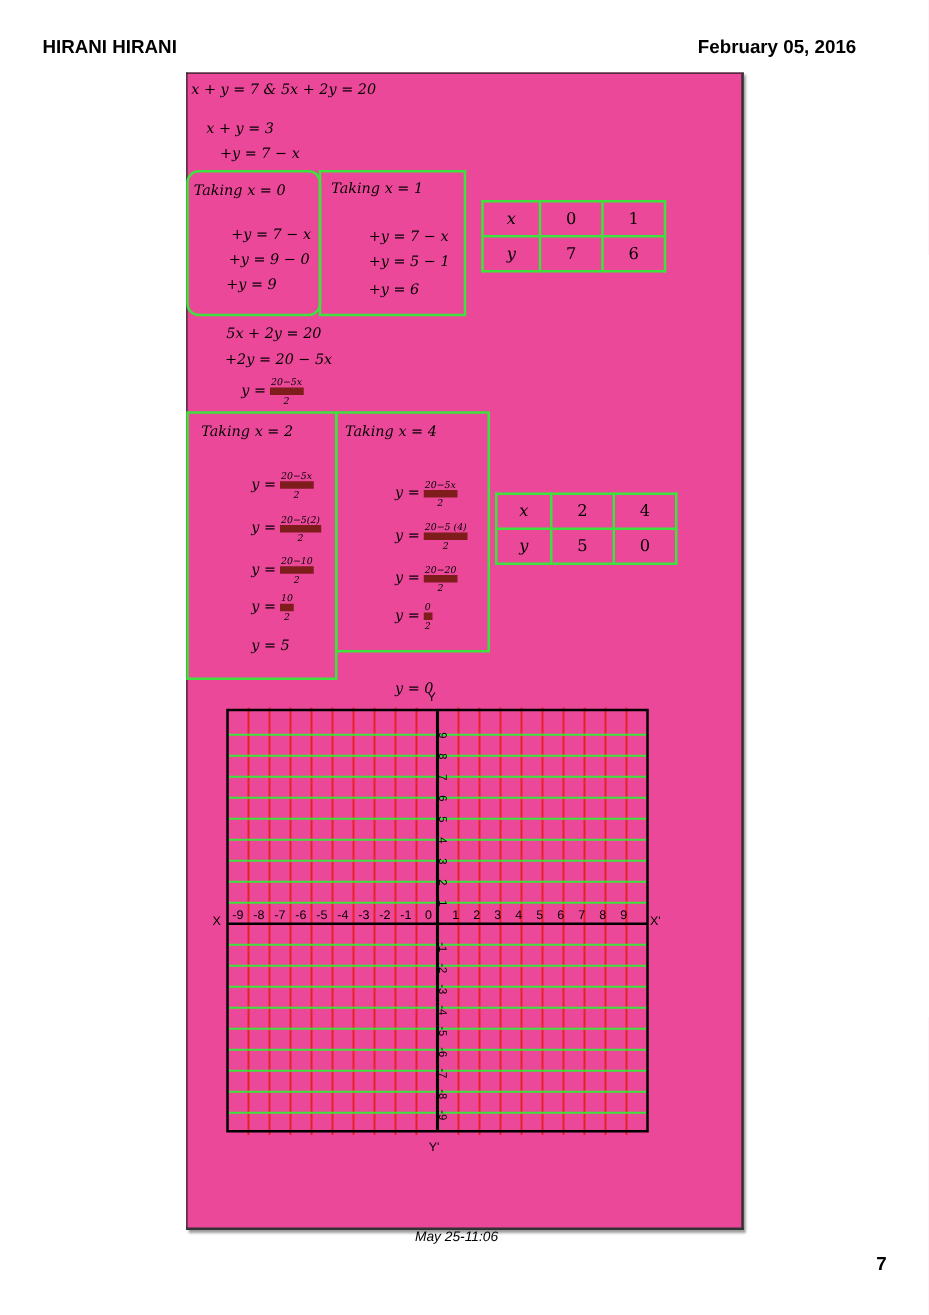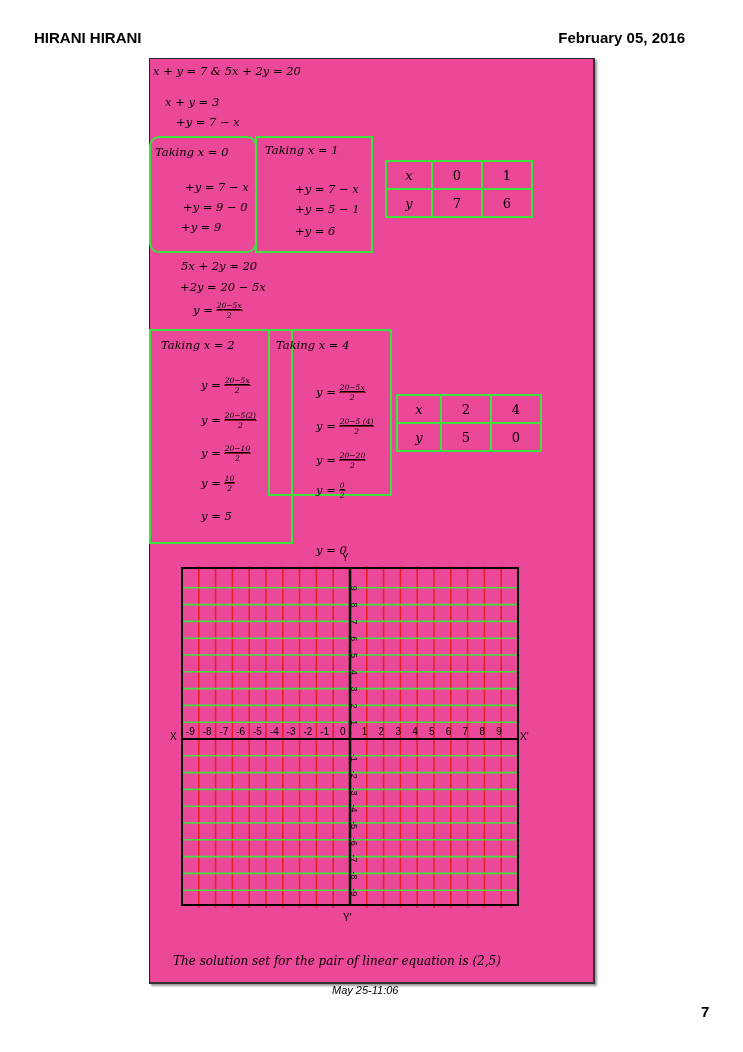--- a/index.html
+++ b/index.html
@@ -7,21 +7,21 @@
   .hdr{position:absolute;top:29px;font-weight:bold;font-size:15px;}
   .hdr-left{left:34px;}
   .hdr-right{right:58px;}
   .page{position:absolute;left:149px;top:58px;width:443px;height:923px;border:1.5px solid #222;border-right:2px solid #333;border-bottom:2px solid #333;box-shadow:2px 2px 2px #999;background:#ec4899;}
   .m{font-family:"DejaVu Serif","Liberation Serif",serif;font-size:11.5px;position:absolute;white-space:nowrap;}
   .it{font-style:italic;}
   .gbox{position:absolute;border:2px solid #3ee23e;box-sizing:border-box;}
   table.vt{position:absolute;border-collapse:collapse;font-family:"DejaVu Serif","Liberation Serif",serif;font-size:13px;}
   table.vt td{border:2px solid #3ee23e;text-align:center;height:24px;}
   .frac{display:inline-flex;flex-direction:column;align-items:center;vertical-align:middle;font-size:7.5px;line-height:9px;margin-left:3px;}
-  .frac .num{border-bottom:1px solid #7f1d1d;padding:0 1px;text-decoration:underline;}
+  .frac .num{border-bottom:6px solid #7f1d1d;padding:0 1px;}
   .footer-time{position:absolute;left:332px;top:984px;font-size:11px;font-style:italic;}
   .pageno{position:absolute;left:701px;top:1003px;font-size:15px;font-weight:bold;}
   .graph{position:absolute;left:0;top:0;}
 </style>
 </head>
 <body>
 
 <div class="hdr hdr-left">HIRANI HIRANI</div>
 <div class="hdr hdr-right">February 05, 2016</div>
 
@@ -60,41 +60,41 @@
 
   <div class="m it" style="left:13px;top:200px;margin-left:18px;">5x + 2y = 20</div>
   <div class="m it" style="left:30px;top:221px;">+2y = 20 − 5x</div>
   <div class="m it" style="left:43px;top:242px;">
     <span>y =</span><span class="frac">
         <span class="num">20−5x</span>
         <span>2</span>
       </span>
   </div>
 
-  <div class="gbox" style="left:-1px;top:270px;width:144px;height:215px;">
+  <div class="gbox" style="left:-1px;top:270px;width:121px;height:215px;">
     <div class="m it" style="left:10px;top:7px;">Taking x = 2</div>
     <div class="m it" style="left:50px;top:45px;"><span>y =</span><span class="frac">
           <span class="num">20−5x</span>
           <span>2</span>
         </span></div>
     <div class="m it" style="left:50px;top:80px;"><span>y =</span><span class="frac">
           <span class="num">20−5(2)</span>
           <span>2</span>
         </span></div>
     <div class="m it" style="left:50px;top:113px;"><span>y =</span><span class="frac">
           <span class="num">20−10</span>
           <span>2</span>
         </span></div>
     <div class="m it" style="left:50px;top:143px;"><span>y =</span><span class="frac">
           <span class="num">10</span>
           <span>2</span>
         </span></div>
     <div class="m it" style="left:50px;top:178px;font-style:italic;">y = 5</div>
   </div>
-  <div class="gbox" style="left:118px;top:270px;width:124px;height:167px;">
+  <div class="gbox" style="left:118px;top:270px;width:124px;height:193px;">
     <div class="m it" style="left:6px;top:7px;">Taking x = 4</div>
     <div class="m it" style="left:46px;top:52px;"><span>y =</span><span class="frac">
           <span class="num">20−5x</span>
           <span>2</span>
         </span></div>
     <div class="m it" style="left:46px;top:86px;"><span>y =</span><span class="frac">
           <span class="num">20−5 (4)</span>
           <span>2</span>
         </span></div>
     <div class="m it" style="left:46px;top:120px;"><span>y =</span><span class="frac">
@@ -116,21 +116,20 @@
       <td style="width:46px;">4</td>
     </tr>
     <tr>
       <td style="font-style:italic;">y</td>
       <td>5</td>
       <td>0</td>
     </tr>
   </tbody>
     </table>
 
-  <div class="m it" style="left:23px;top:895px;font-size:12px;">The solution set for the pair of linear equation is (2,5)</div>
 </div>
 
 <svg class="graph" width="743" height="1052">
   <g id="vgrid">
       <line x1="198.79999999999998" y1="566" x2="198.79999999999998" y2="908" stroke="#e8202a" stroke-width="1.6"></line>
       <line x1="215.6" y1="566" x2="215.6" y2="908" stroke="#e8202a" stroke-width="1.6"></line>
       <line x1="232.39999999999998" y1="566" x2="232.39999999999998" y2="908" stroke="#e8202a" stroke-width="1.6"></line>
       <line x1="249.2" y1="566" x2="249.2" y2="908" stroke="#e8202a" stroke-width="1.6"></line>
       <line x1="266" y1="566" x2="266" y2="908" stroke="#e8202a" stroke-width="1.6"></line>
       <line x1="282.8" y1="566" x2="282.8" y2="908" stroke="#e8202a" stroke-width="1.6"></line>

